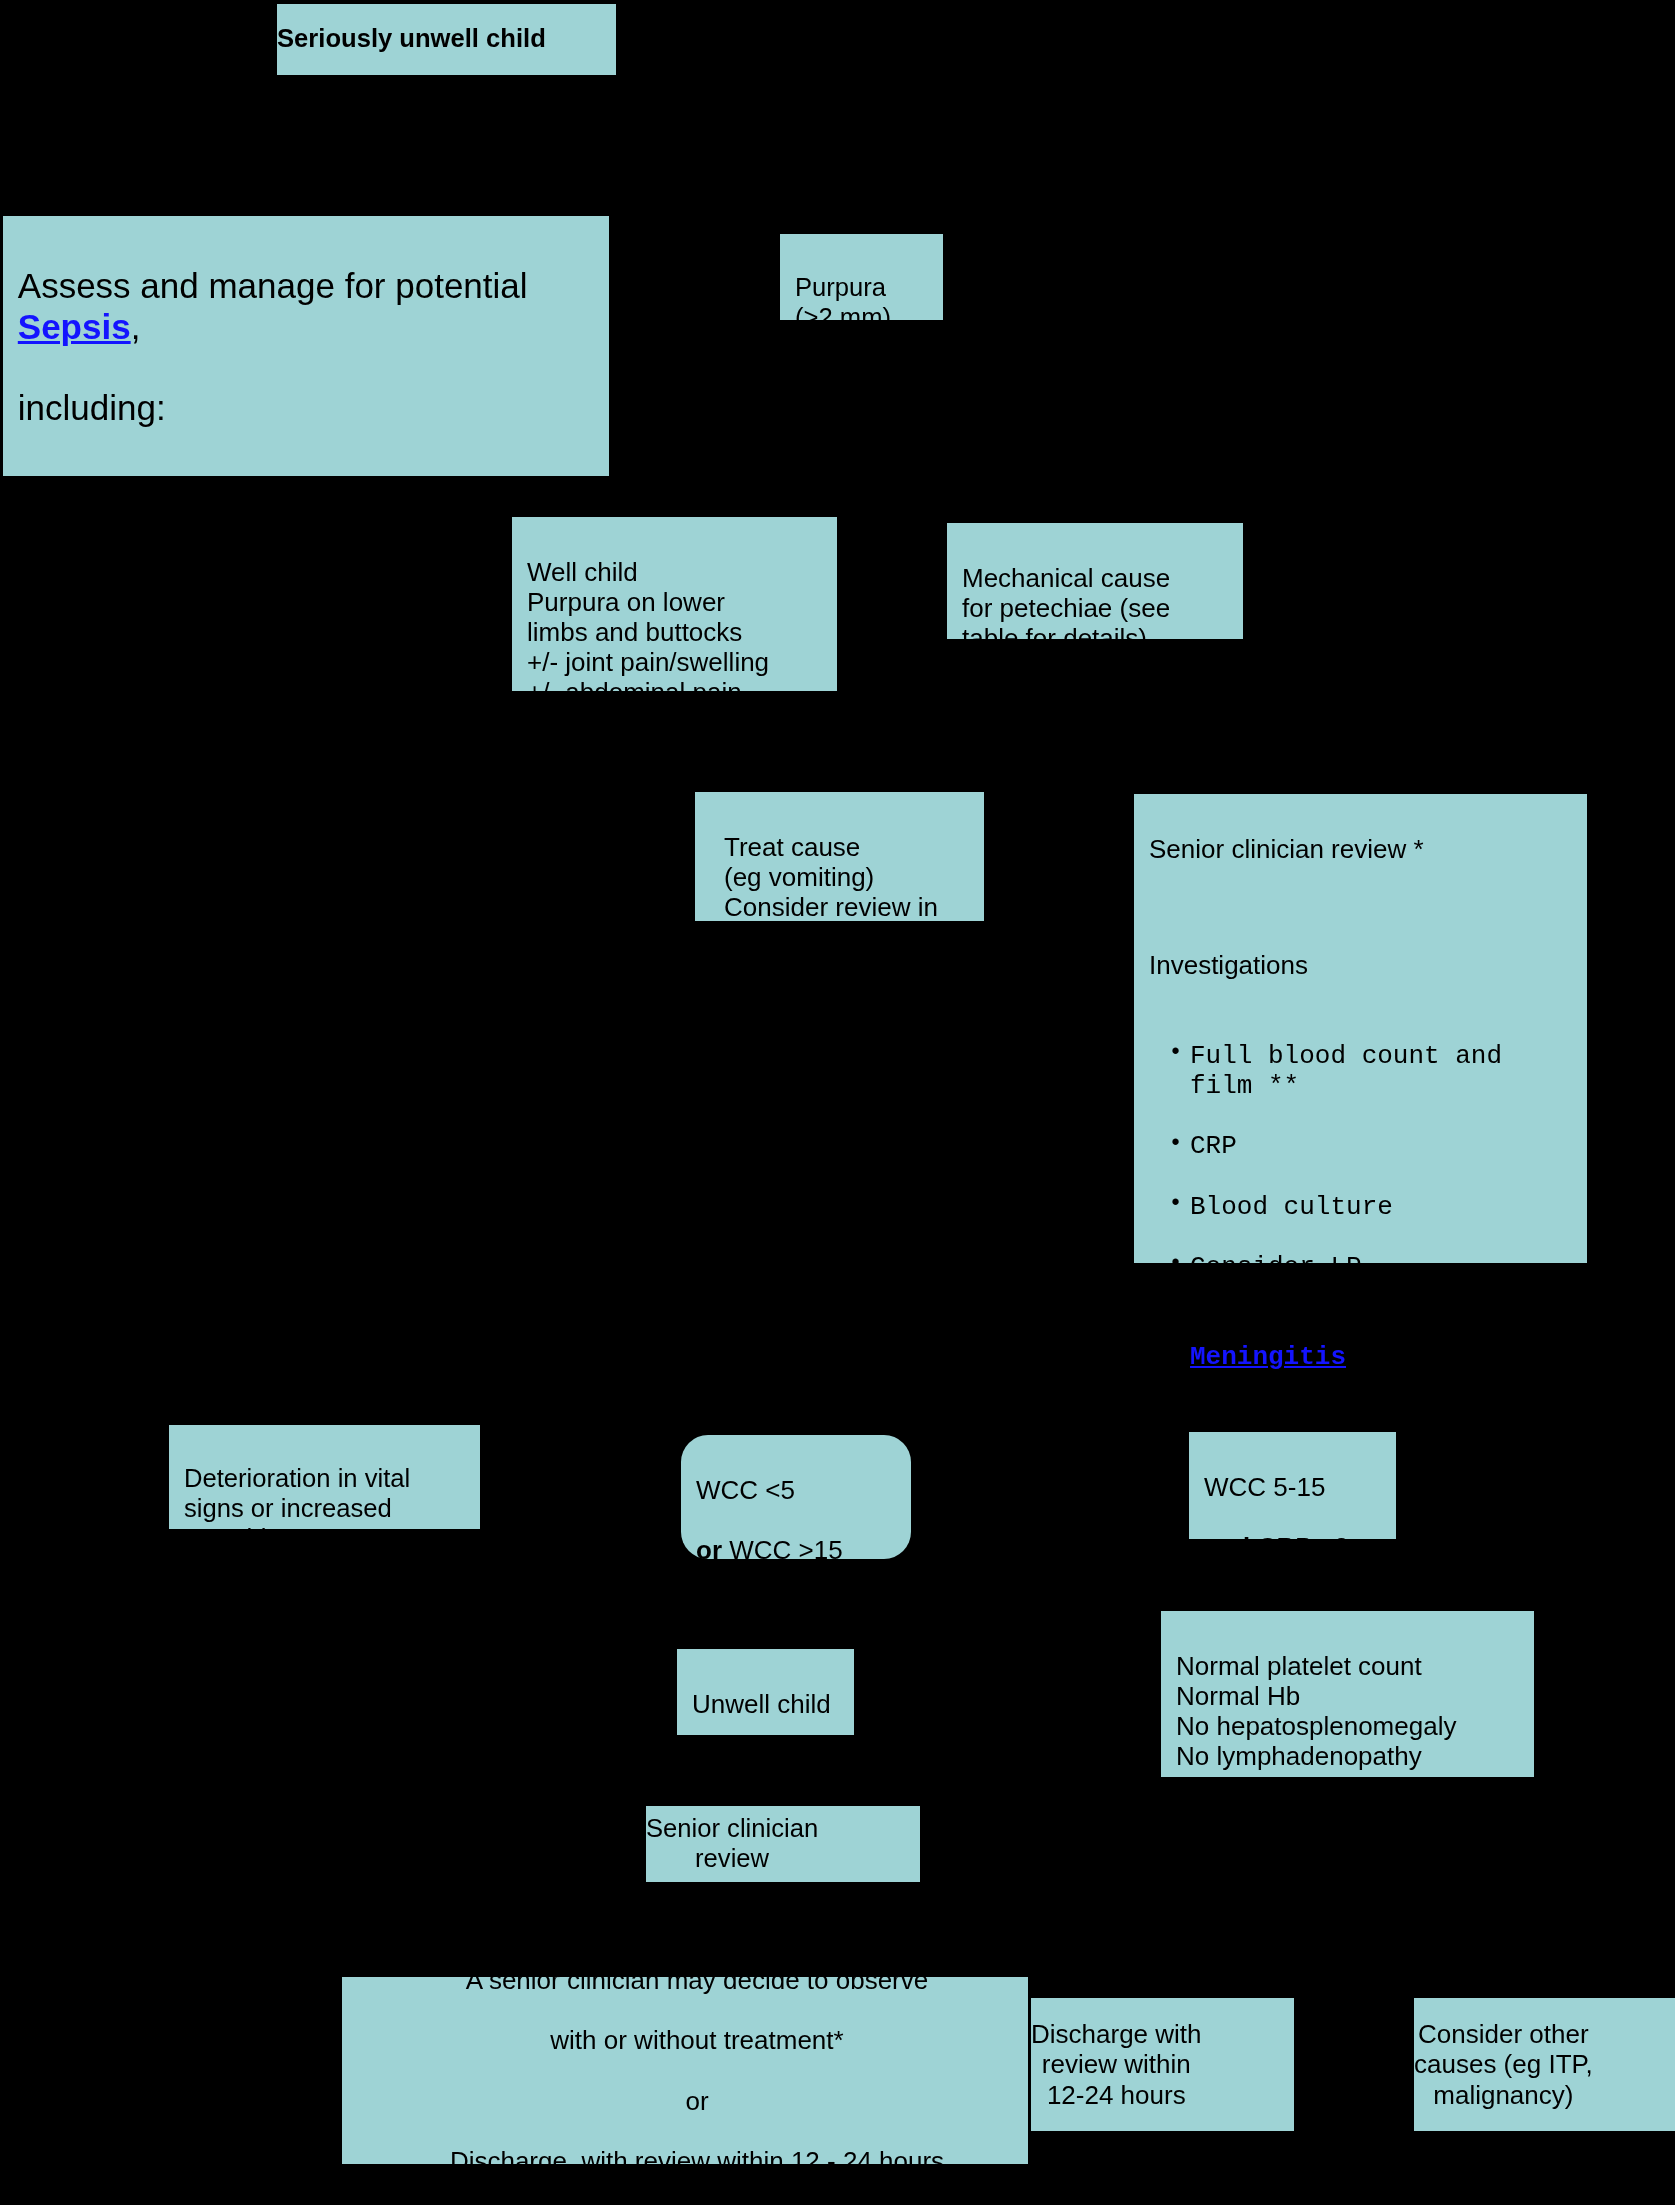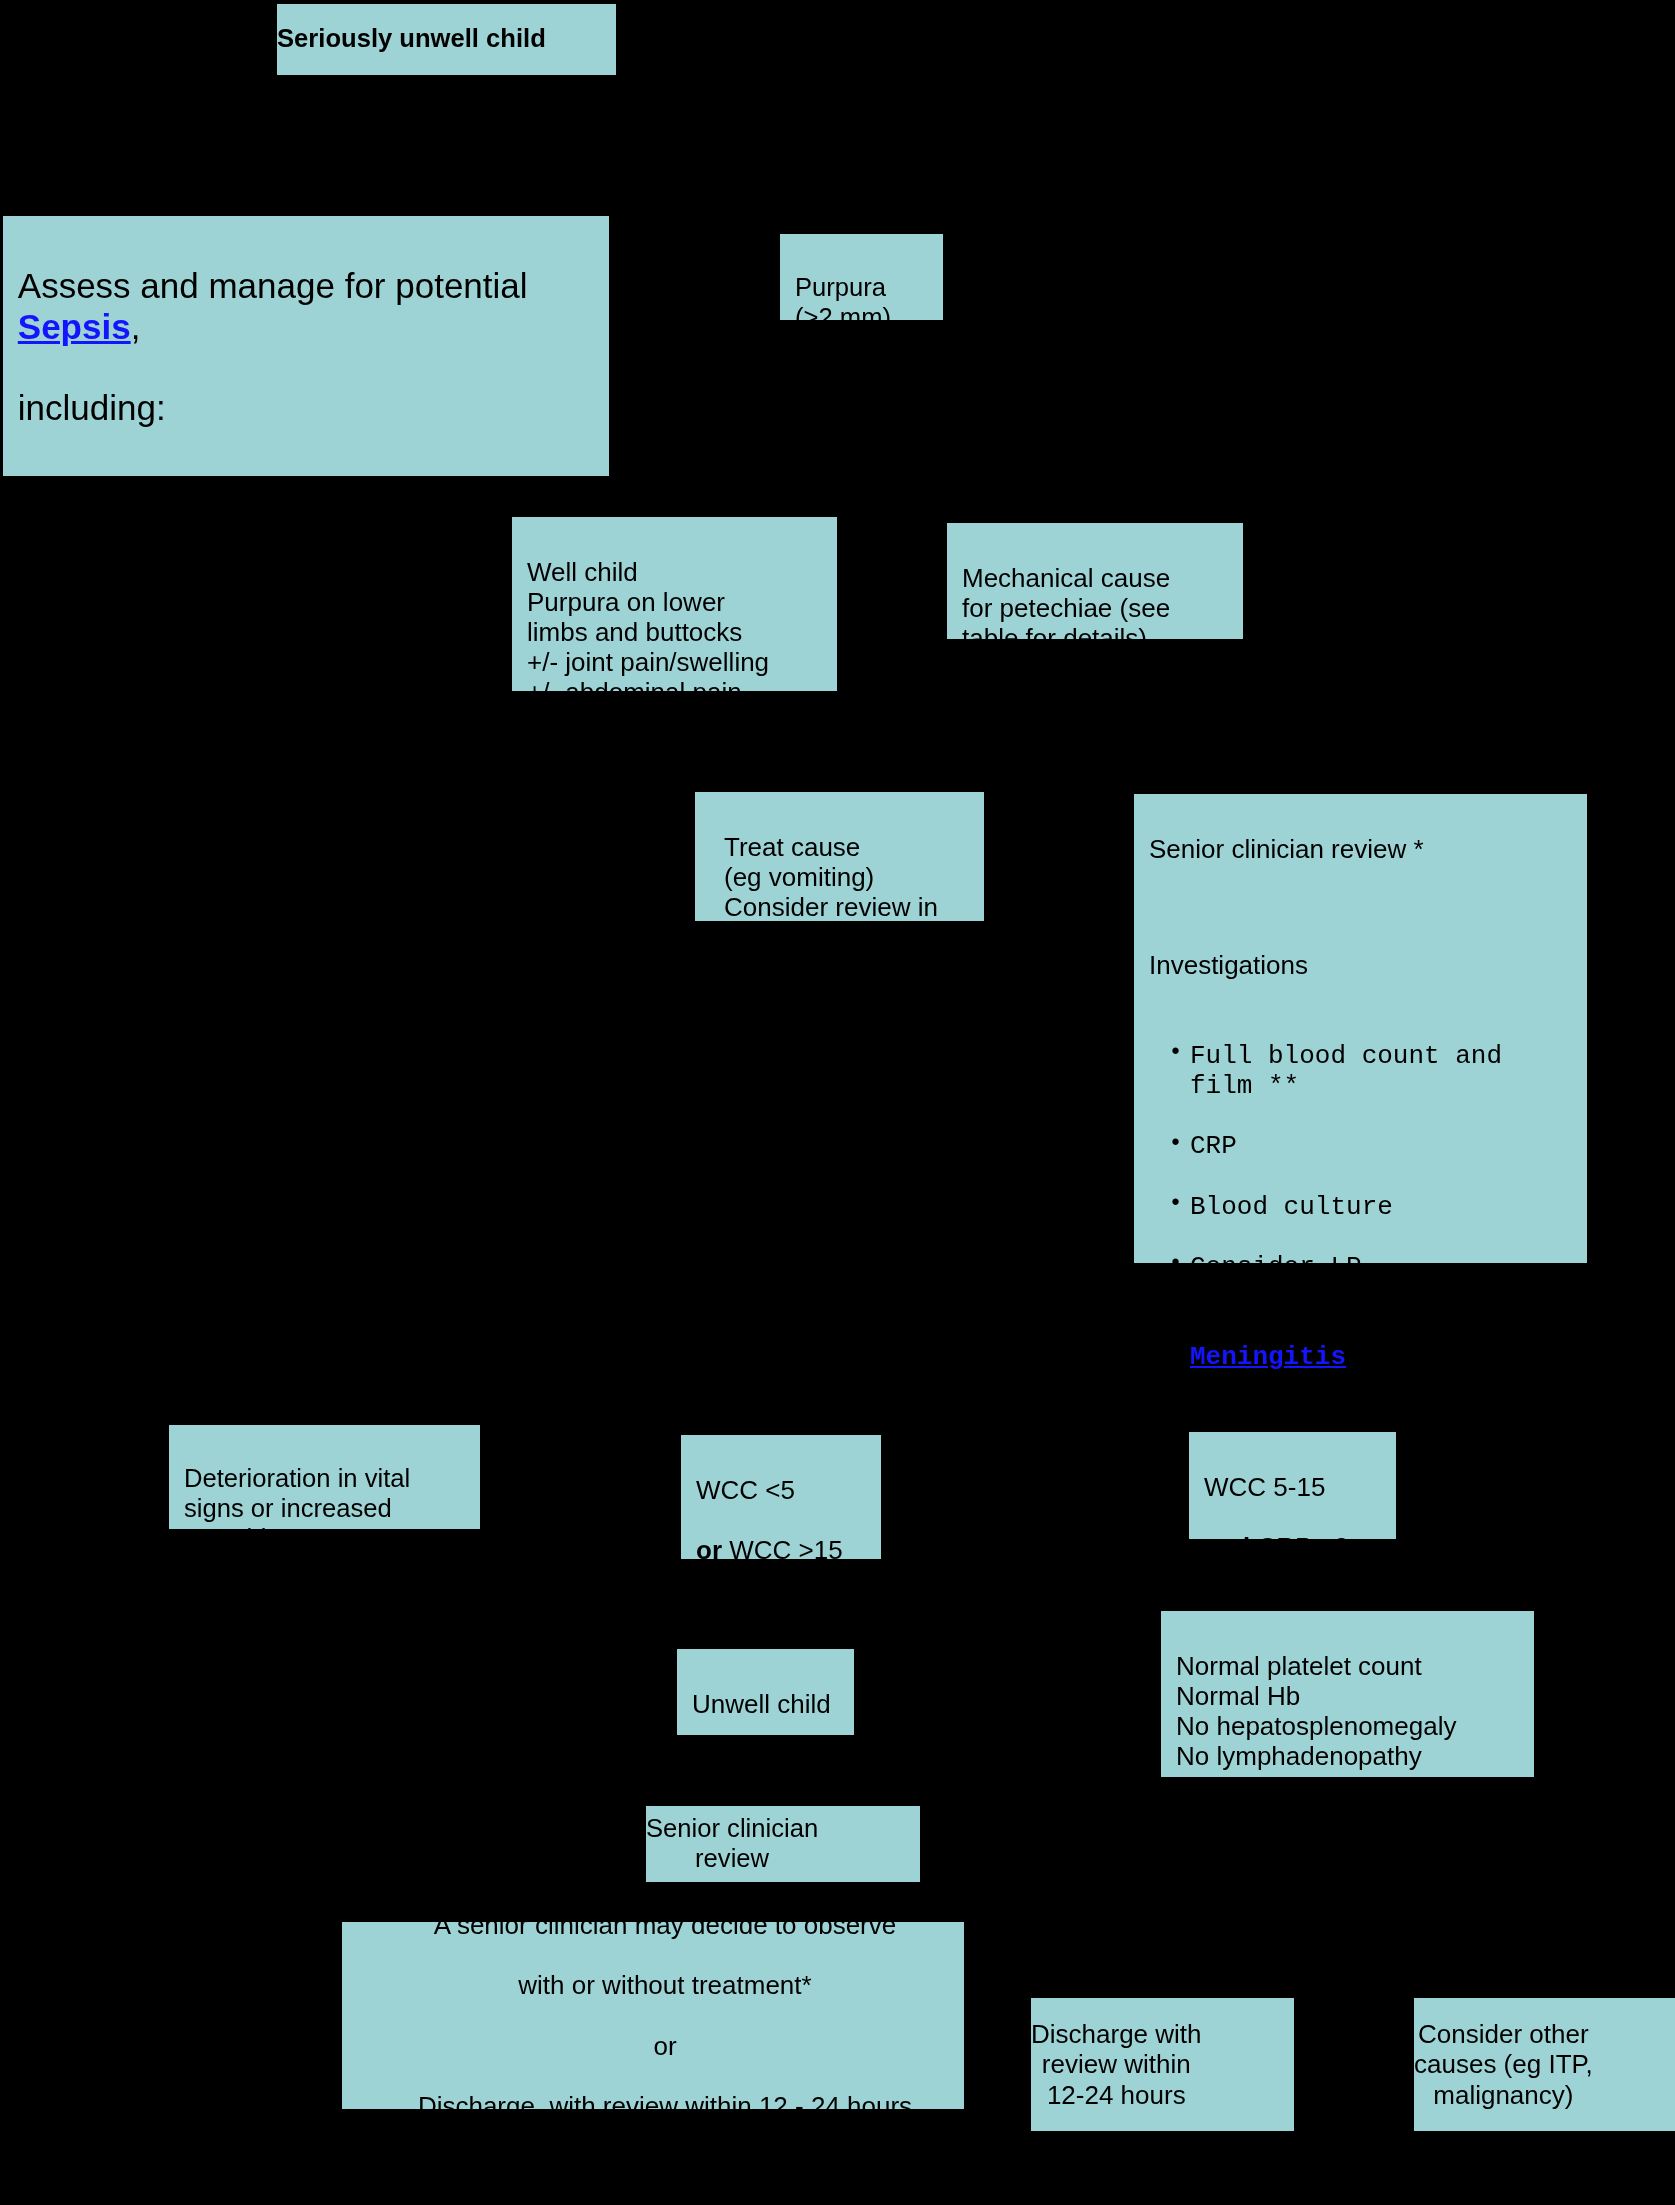--- a/index.html
+++ b/index.html
@@ -30,26 +30,26 @@
   
   #n-title      {left:277px;  top:3.5px;    width:339px;  height:71px; font-size:25.6px;}
   #n-sepsis     {left:2.8px;    top:216px;  width:606px;  height:260px; font-size:35px;}
   #n-purpura    {left:780px; top:234px;  width:163px;  height:86px; font-size:25.6px;}
   #n-wellchild  {left:512px;  top:517px;  width:325px;  height:174px; font-size:26px;}
   #n-mech       {left:947px; top:523px;  width:296px;  height:116px; font-size:26px;}
   #n-hsp        {left:459px;  top:792px; width:198px;  height:83px; font-size:26px;}
   #n-treat      {left:695px; top:792px; width:289px;  height:129px; font-size:26px;padding-left:29px;}
   #n-seniorbig  {left:1134px; top:794px; width:453px;  height:469px; font-size:26px;}
   #n-deter      {left:169px;  top:1425px; width:311px;  height:104px; font-size:25.6px;}
-  #n-wcc1       {left:681px;  top:1435px; width:200px;  height:124px; font-size:26px;}
+  #n-wcc1       {left:681px;  top:1435px; width:230px;  height:124px; font-size:26px;border-radius:27px;}
   #n-wcc2       {left:1189px; top:1432px; width:207px;  height:107px; font-size:26px;}
   #n-unwell     {left:677px;  top:1649px; width:177px;  height:86px; font-size:26px;}
   #n-normal     {left:1161px; top:1611px; width:373px;  height:166px; font-size:26px;}
   #n-senior2    {left:646px;  top:1806px; width:274px;  height:76px; font-size:25.6px;}
-  #n-decide     {left:342px;  top:1922px; width:622px;  height:187px; font-size:26px;padding-left:24px;}
+  #n-decide     {left:342px;  top:1977px; width:686px;  height:187px; font-size:26px;padding-left:24px;}
   #n-discharge  {left:1031px; top:1998px; width:263px;  height:133px; font-size:26px;}
   #n-other      {left:1414px; top:1998px; width:261px;  height:133px; font-size:26px;}
 </style>
 </head>
 <body>
 
 <div id="canvas">
 
   <div class="node ctr bold" id="n-title">
     <span>Seriously unwell child</span>

